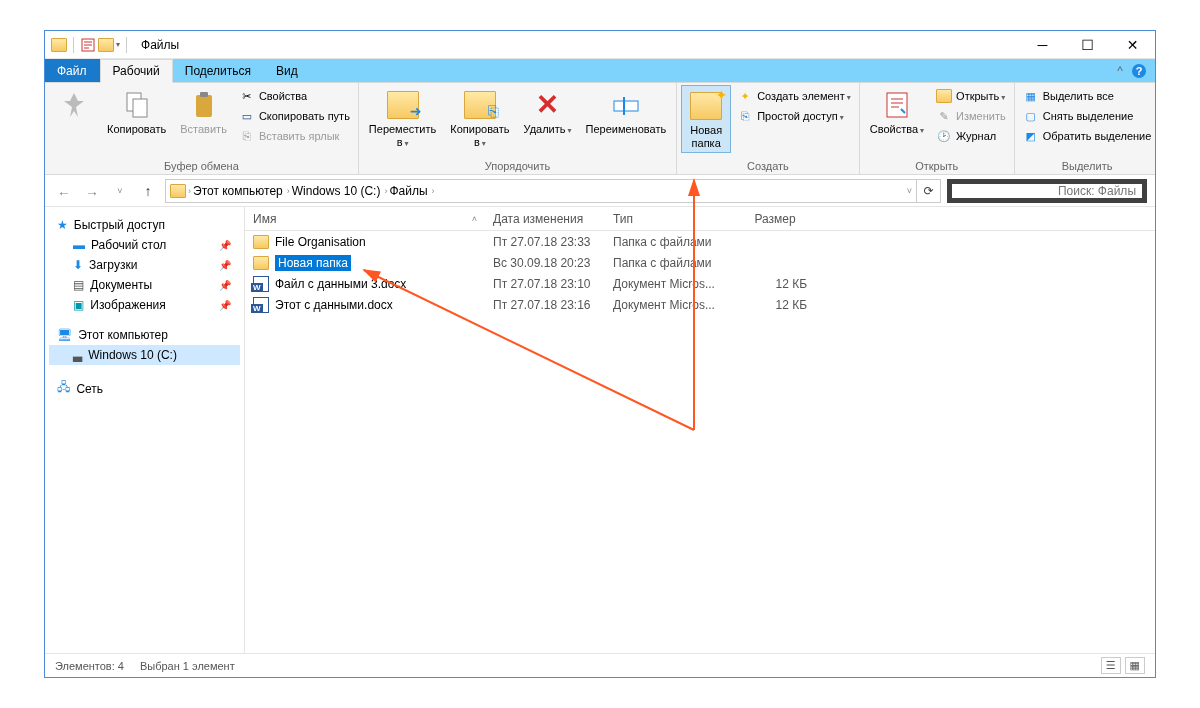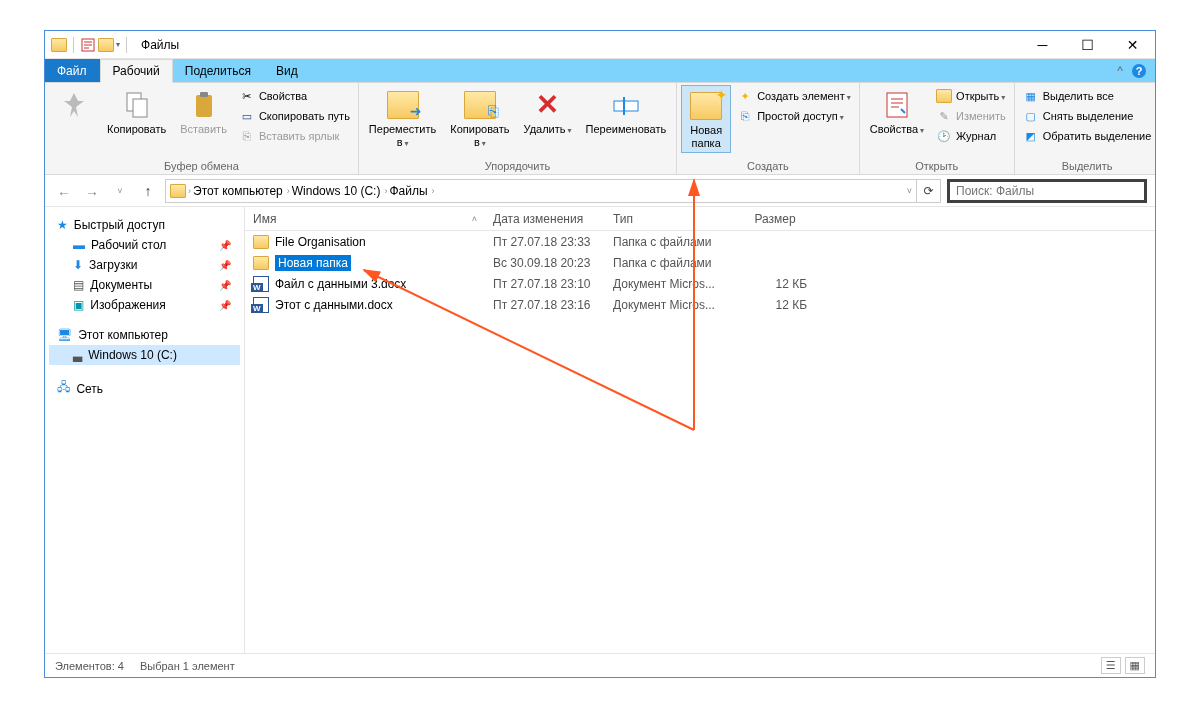--- a/index.html
+++ b/index.html
@@ -33,21 +33,21 @@
 .disabled { color: #9a9a9a; }
 .drop-caret::after { content: "▾"; font-size: 8px; margin-left: 2px; color: #666; }
 
 .navbar { height: 32px; display: flex; align-items: center; padding: 0 8px; gap: 6px; border-bottom: 1px solid #e5e5e5; }
 .navbtn { width: 22px; height: 22px; display: flex; align-items: center; justify-content: center; color: #888; font-size: 14px; }
 .navbtn.active { color: #333; }
 .address { flex: 1; height: 24px; border: 1px solid #ccc; display: flex; align-items: center; padding: 0 4px; gap: 2px; font-size: 12px; }
 .crumb { display: flex; align-items: center; gap: 4px; }
 .crumb .sep { color: #888; font-size: 9px; }
 .refresh { width: 24px; height: 24px; border: 1px solid #ccc; border-left: none; display: flex; align-items: center; justify-content: center; color: #444; }
-.search { width: 200px; height: 24px; border: 3px solid #404040; padding: 0 6px; font-size: 12px; color: #888; }
+.search { width: 200px; height: 24px; border: 5px solid #404040; padding: 0 6px; font-size: 12px; color: #888; text-align: right; }
 
 .body { flex: 1; display: flex; overflow: hidden; }
 .sidebar { width: 200px; border-right: 1px solid #e5e5e5; padding: 8px 4px; }
 .side-item { display: flex; align-items: center; gap: 6px; padding: 3px 8px; font-size: 12px; }
 .side-item.selected { background: #cde8ff; }
 .side-item .pin { margin-left: auto; color: #888; font-size: 10px; }
 .side-item.indent { padding-left: 24px; }
 .side-spacer { height: 10px; }
 
 .content { flex: 1; display: flex; flex-direction: column; }

